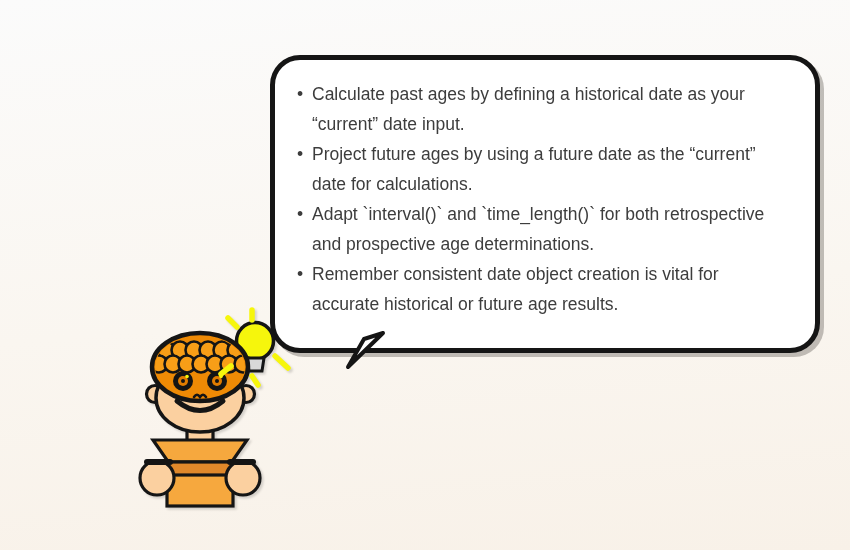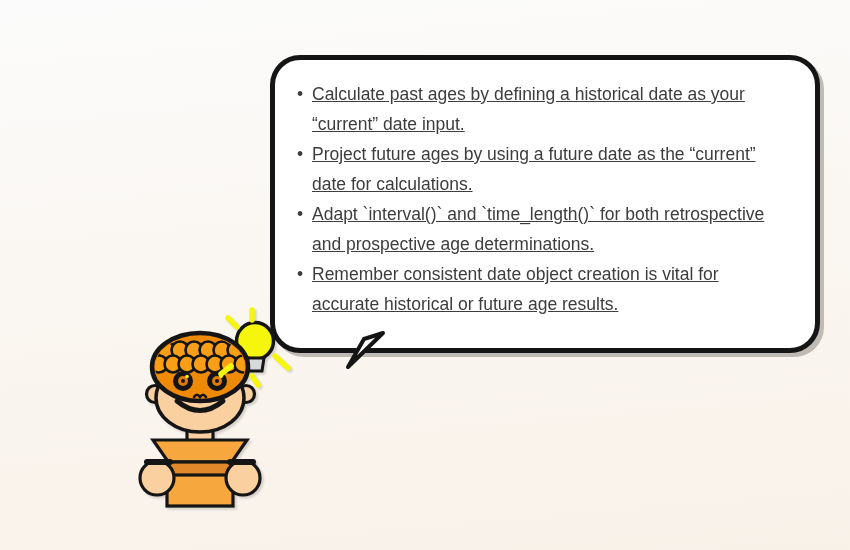--- a/index.html
+++ b/index.html
@@ -50,21 +50,20 @@
     align-items:flex-start;
   }
   .bullet-marker{
     flex:0 0 auto;
     width:15px;
     text-align:left;
   }
   .bullet-text{
     flex:1 1 auto;
     max-width:478px;
-    text-decoration:underline;
   }
   .overlay{
     position:absolute;
     left:0;top:0;
     width:850px;height:550px;
     pointer-events:none;
   }
   .o{stroke:var(--outline);}
   .character{filter:drop-shadow(2px 2px 1px rgba(0,0,0,0.15));}
 </style>

